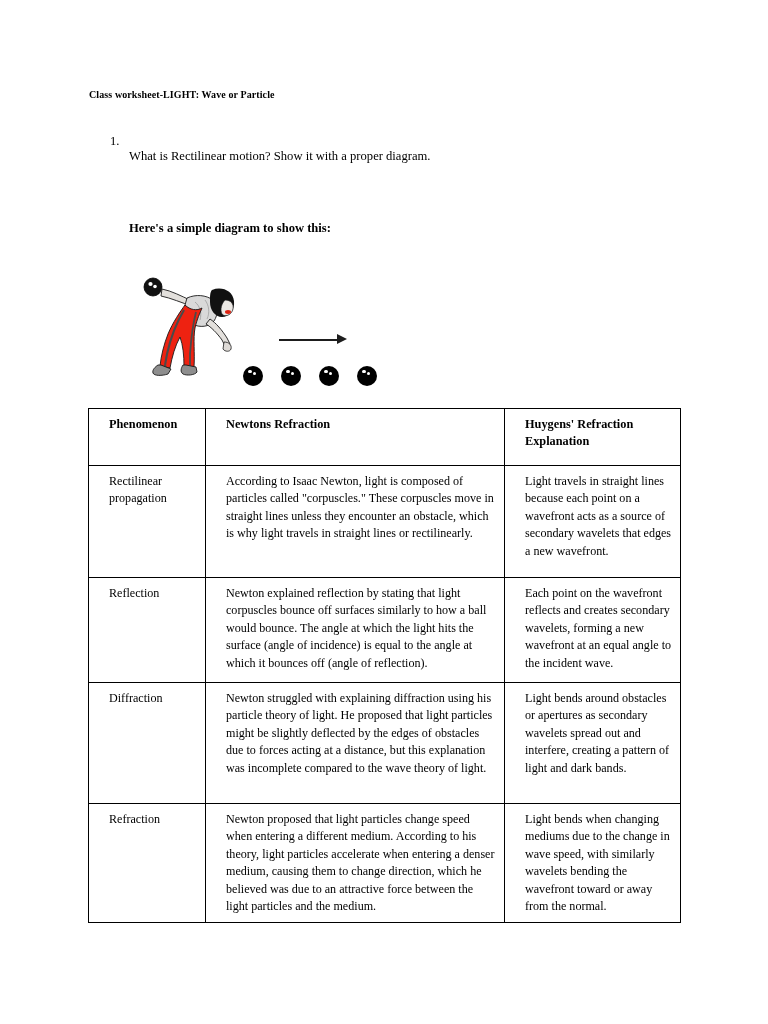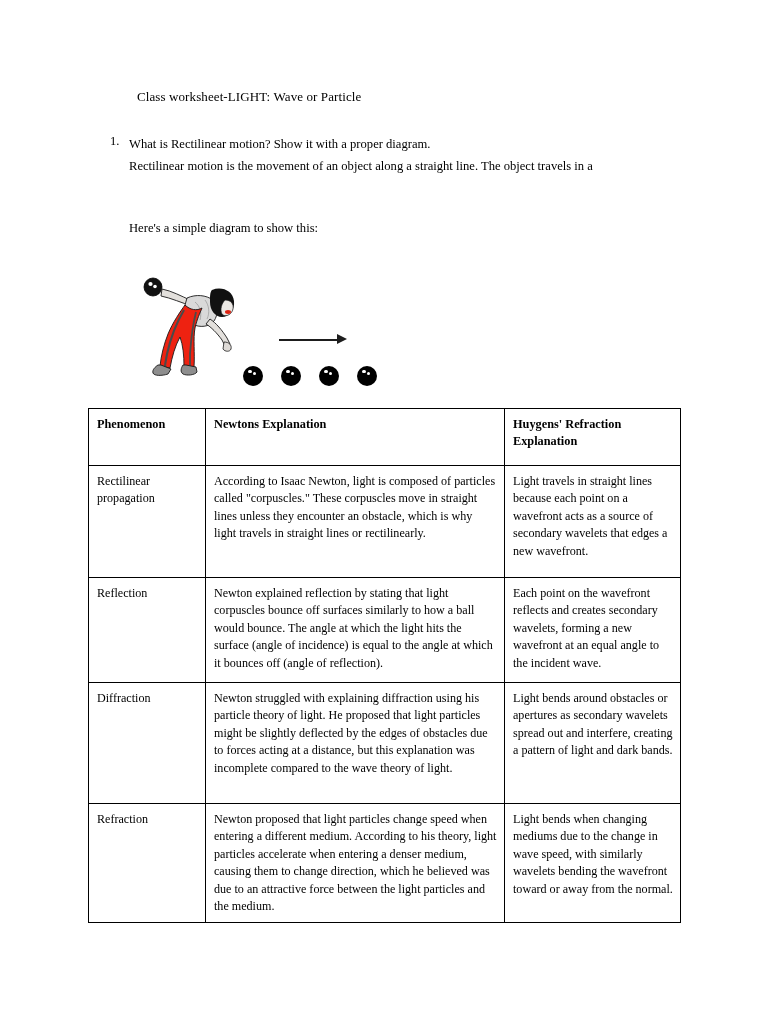--- a/index.html
+++ b/index.html
@@ -23,25 +23,24 @@
     width: 768px;
     height: 1024px;
     background: #ffffff;
   }
 
   
   .doc-title {
     position: absolute;
     left: 89px;
     top: 89px;
-    font-size: 13px;
-    font-weight: normal;
+    font-size: 10px;
+    font-weight: bold;
     letter-spacing: 0.1px;
     white-space: nowrap;
-    margin-left: 48px;
   }
 
   
   .q-block {
     position: absolute;
     left: 110px;
     top: 134px;
     width: 560px;
   }
   .q-num {
@@ -52,27 +51,28 @@
   }
   .q-body {
     position: absolute;
     left: 19px;
     top: 0px;
     width: 535px;
     font-size: 12.6px;
     line-height: 21.5px;
     text-align: left;
   }
-  .q-line { display: block; white-space: nowrap; }
+  .q-line { display: block; white-space: nowrap; margin-top: 12px; }
 
   .diagram-lead {
     position: absolute;
     left: 129px;
     top: 221px;
     font-size: 12.6px;
+    font-weight: bold;
   }
 
   
   .diagram {
     position: absolute;
     left: 140px;
     top: 272px;
     width: 260px;
     height: 120px;
   }
@@ -156,21 +156,21 @@
     top: 408px;
     width: 592px;
     border-collapse: collapse;
     table-layout: fixed;
     font-size: 12.1px;
   }
   .worksheet-table td,
   .worksheet-table th {
     border: 1px solid #000000;
     vertical-align: top;
-    padding: 7px 7px 7px 8px;
+    padding: 7px 7px 7px 20px;
     line-height: 17.4px;
     text-align: left;
   }
   .worksheet-table th {
     font-weight: bold;
     font-size: 12.3px;
   }
   .col-phenomenon { width: 117px; }
   .col-newton     { width: 299px; }
   .col-huygens    { width: 176px; }
@@ -187,21 +187,20 @@
 <body>
 
 <div class="page">
 
   <div class="doc-title">Class worksheet-LIGHT: Wave or Particle</div>
 
   <div class="q-block">
     <span class="q-num">1.</span>
     <div class="q-body">
       <span class="q-line">What is Rectilinear motion? Show it with a proper diagram.</span>
-      <span class="q-line">Rectilinear motion is the movement of an object along a straight line. The object travels in a</span>
     </div>
   </div>
 
   <div class="diagram-lead">Here's a simple diagram to show this:</div>
 
   <div class="diagram">
 
     <svg class="bowler" viewBox="0 0 105 110">
 
       <circle cx="13" cy="15" r="9" fill="#111111"></circle>
@@ -257,21 +256,21 @@
 
   <table class="worksheet-table">
     <colgroup>
       <col class="col-phenomenon">
       <col class="col-newton">
       <col class="col-huygens">
     </colgroup>
     <thead>
       <tr class="hdr-row">
         <th>Phenomenon</th>
-        <th>Newtons Explanation</th>
+        <th>Newtons Refraction</th>
         <th>Huygens' Refraction Explanation</th>
       </tr>
     </thead>
     <tbody>
       <tr class="body-row">
         <td class="cell-pad-r1">Rectilinear propagation</td>
         <td>According to Isaac Newton, light is composed of particles called "corpuscles." These corpuscles move in straight lines unless they encounter an obstacle, which is why light travels in straight lines or rectilinearly.</td>
         <td>Light travels in straight lines because each point on a wavefront acts as a source of secondary wavelets that edges a new wavefront.</td>
       </tr>
       <tr class="body-row">

